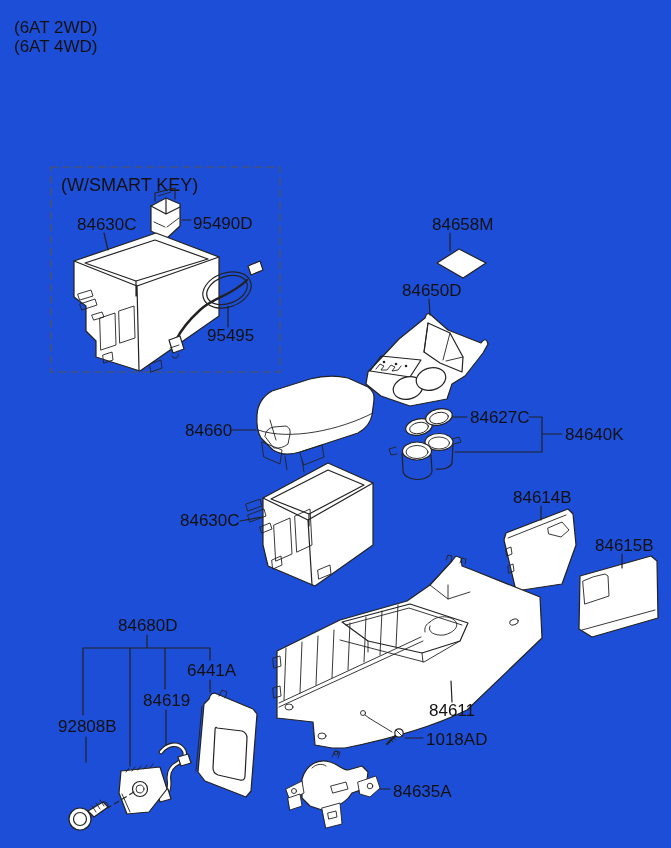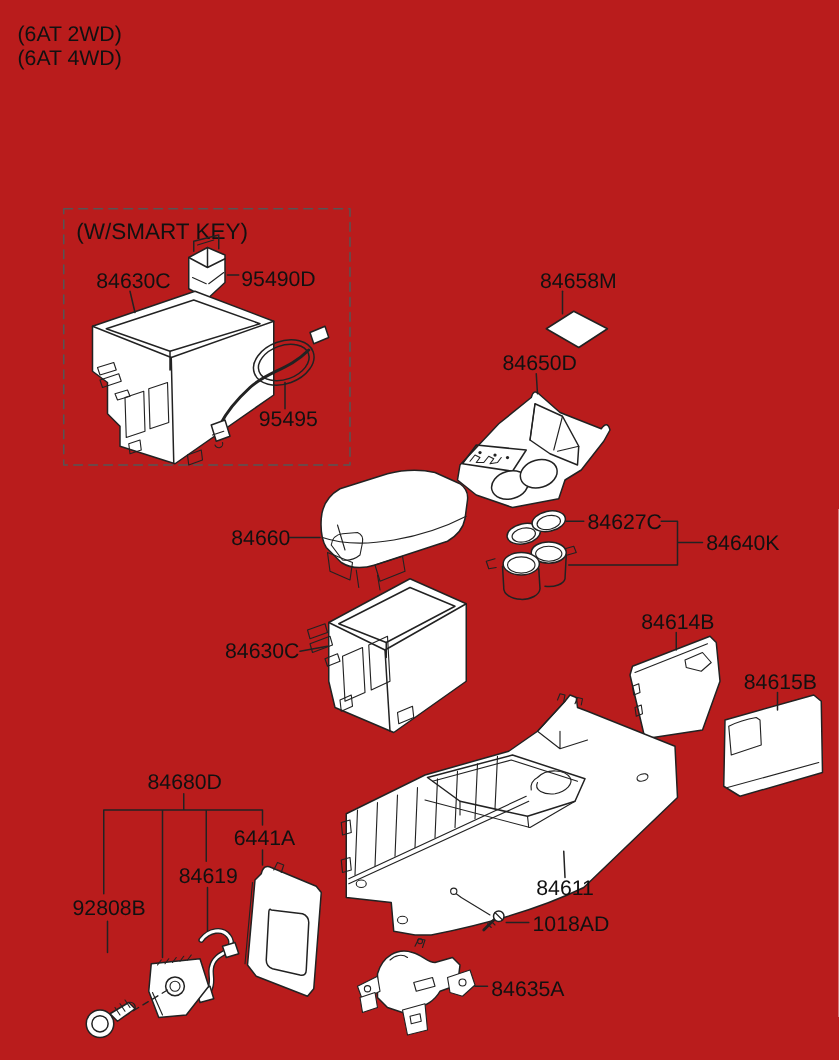--- a/index.html
+++ b/index.html
@@ -1,16 +1,16 @@
 <!DOCTYPE html>
 <html><head>
 <meta charset="utf-8">
 <style>
   html,body{margin:0;padding:0;background:#fff;}
-  .page{position:relative;width:671px;height:848px;background:#b91c1c;overflow:hidden;}
+  .page{position:relative;width:671px;height:848px;background:#1d4ed8;overflow:hidden;}
   svg{display:block;}
   svg *{stroke:#222;fill:none;stroke-width:1.2;stroke-linejoin:round;stroke-linecap:round;}
   svg .lbl{font-family:"Liberation Sans",sans-serif;font-size:17px;fill:#111;stroke:none;}
   svg .skt{font-family:"Liberation Sans",sans-serif;font-size:18px;fill:#111;stroke:none;}
   svg .wfill{fill:#ffffff;}
   svg .thin{stroke-width:0.9;}
   svg .dash{stroke-dasharray:5 4;stroke-width:1.1;}
   svg .dashbox{stroke:#555;stroke-dasharray:7 5;stroke-width:1.2;}
   svg .ink{fill:#222;stroke:none;}
 </style>

